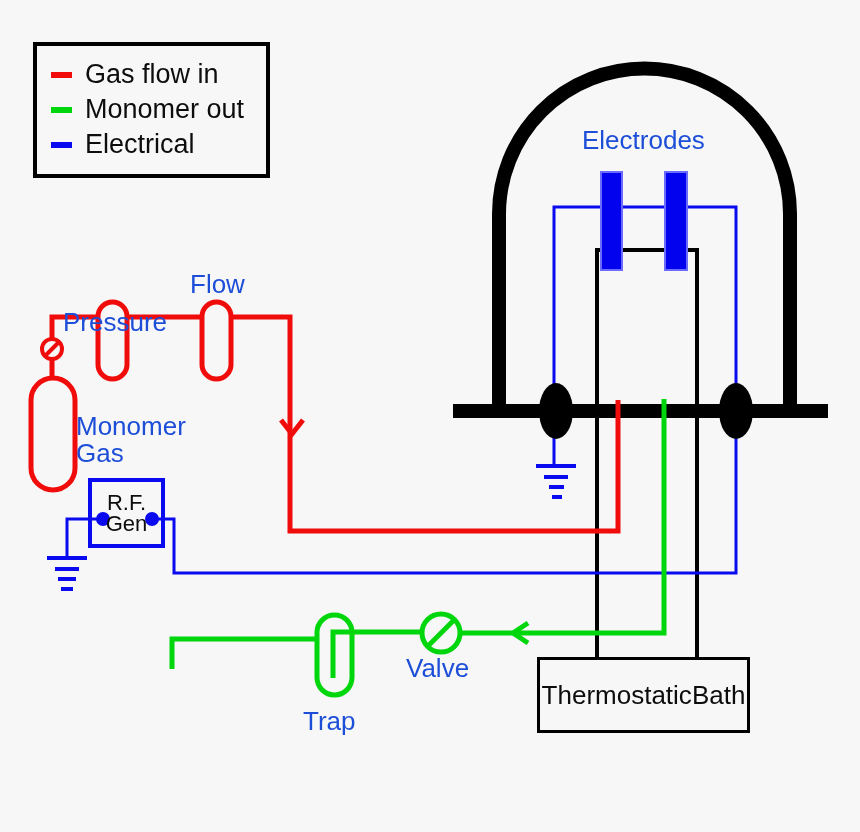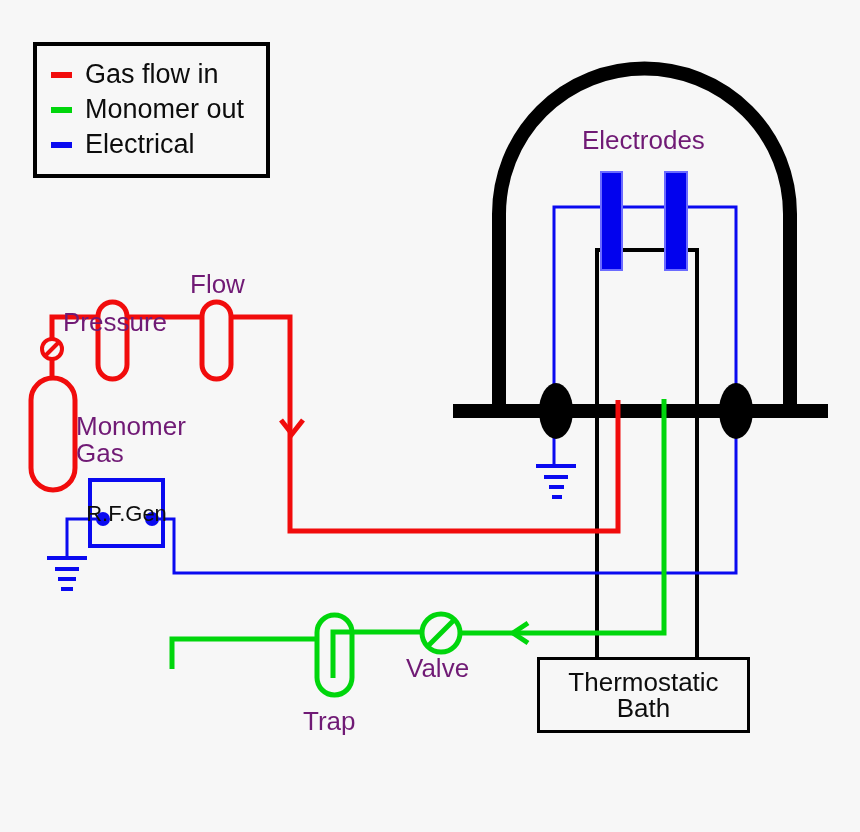--- a/index.html
+++ b/index.html
@@ -2,34 +2,34 @@
 <html><head>
 <meta charset="utf-8">
 <style>
   html,body{margin:0;padding:0;background:#f7f7f7;}
   .stage{
     position:relative;width:860px;height:832px;background:#f7f7f7;overflow:hidden;
     font-family:"Liberation Sans",sans-serif;color:#0d0d0d;
   }
   .stage *{box-sizing:border-box;}
   svg{position:absolute;left:0;top:0;}
-  .lbl{position:absolute;font-size:26px;line-height:27px;white-space:nowrap;color:#701a75;}
+  .lbl{position:absolute;font-size:26px;line-height:27px;white-space:nowrap;color:#1d4ed8;}
   
   .legend{position:absolute;left:33px;top:42px;width:237px;height:136px;border:4px solid #000;padding-top:11px;}
   .legend-row{display:flex;align-items:center;height:35px;padding-left:14px;}
   .dash{display:inline-block;width:21px;height:6px;margin-right:13px;flex:0 0 auto;}
   .legend-label{font-size:27px;line-height:35px;}
   
   .rf-box{position:absolute;left:88px;top:478px;width:77px;height:70px;border:4px solid #0a0af0;
-          display:flex;flex-direction:row;align-items:center;justify-content:center;
+          display:flex;flex-direction:column;align-items:center;justify-content:center;
           font-size:22px;line-height:21px;text-align:center;}
   .pump-box{position:absolute;left:77px;top:669px;width:189px;height:79px;border:4px solid #00d60c;
           display:flex;align-items:center;justify-content:center;font-size:26px;}
   .bath-box{position:absolute;left:537px;top:657px;width:213px;height:76px;border:3px solid #000;
-          display:flex;flex-direction:column;align-items:center;justify-content:center;
+          display:flex;flex-direction:row;align-items:center;justify-content:center;
           font-size:26px;line-height:26px;text-align:center;background:transparent;}
 </style>
 </head>
 <body>
 
 <div class="stage">
 
   <svg width="860" height="832" viewBox="0 0 860 832">
 
     <path d="M 597 657 V 250 H 697 V 657" fill="none" stroke="#000" stroke-width="4"></path>

